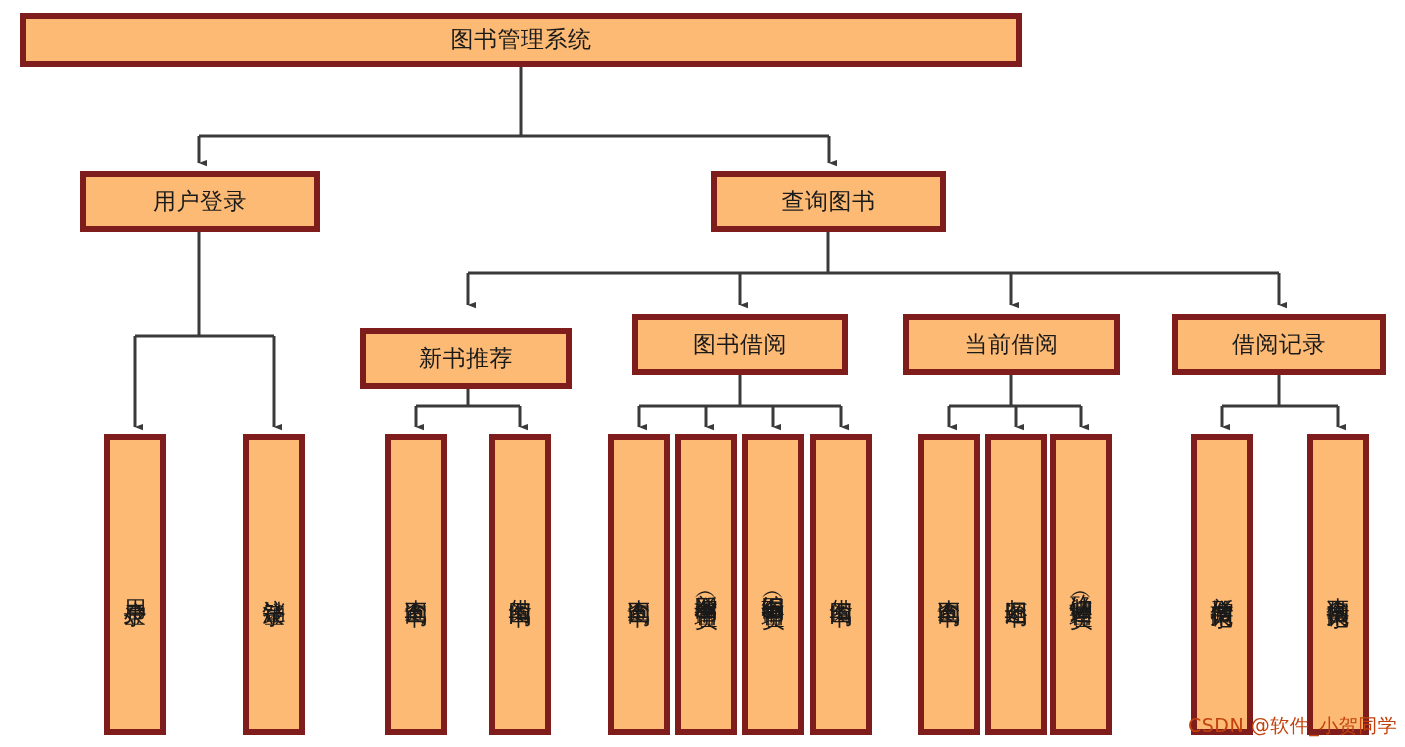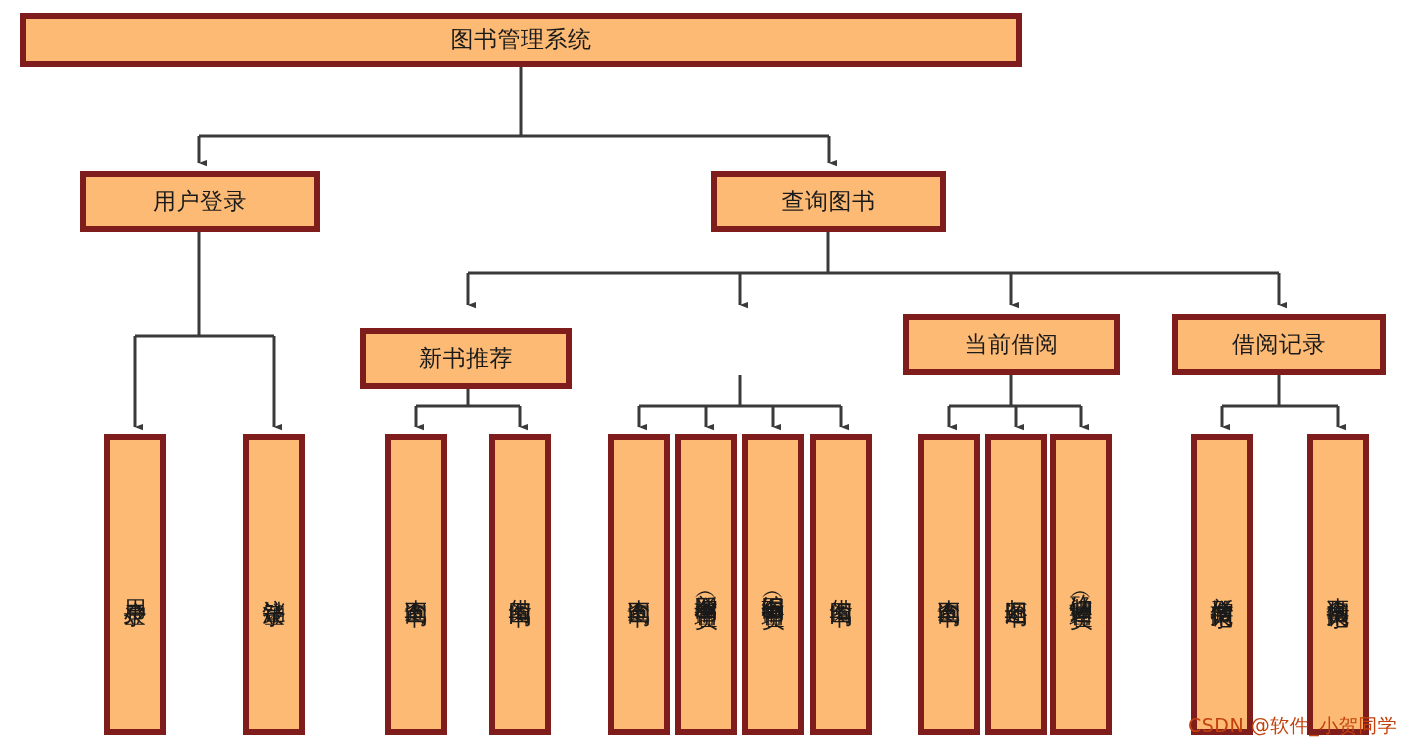--- a/index.html
+++ b/index.html
@@ -128,20 +128,23 @@
   <div class="node horiz" style="left:80px; top:171px; width:240px; height:61px;">
     <span class="node-label">用户登录</span>
   </div>
   <div class="node horiz" style="left:711px; top:171px; width:235px; height:61px;">
     <span class="node-label">查询图书</span>
   </div>
 
   <div class="node horiz" style="left:360px; top:328px; width:212px; height:61px;">
     <span class="node-label">新书推荐</span>
   </div>
+  <div class="node horiz" style="left:632px; top:314px; width:216px; height:61px;">
+    <span class="node-label">图书借阅</span>
+  </div>
   <div class="node horiz" style="left:1172px; top:314px; width:214px; height:61px;">
     <span class="node-label">借阅记录</span>
   </div>
   <div class="node horiz" style="left:903px; top:314px; width:217px; height:61px;">
     <span class="node-label">当前借阅</span>
   </div>
 
   <div class="node vert" style="left:104px; top:434px; width:62px; height:301px;">
     <span class="node-label">用户登录</span>
   </div>

